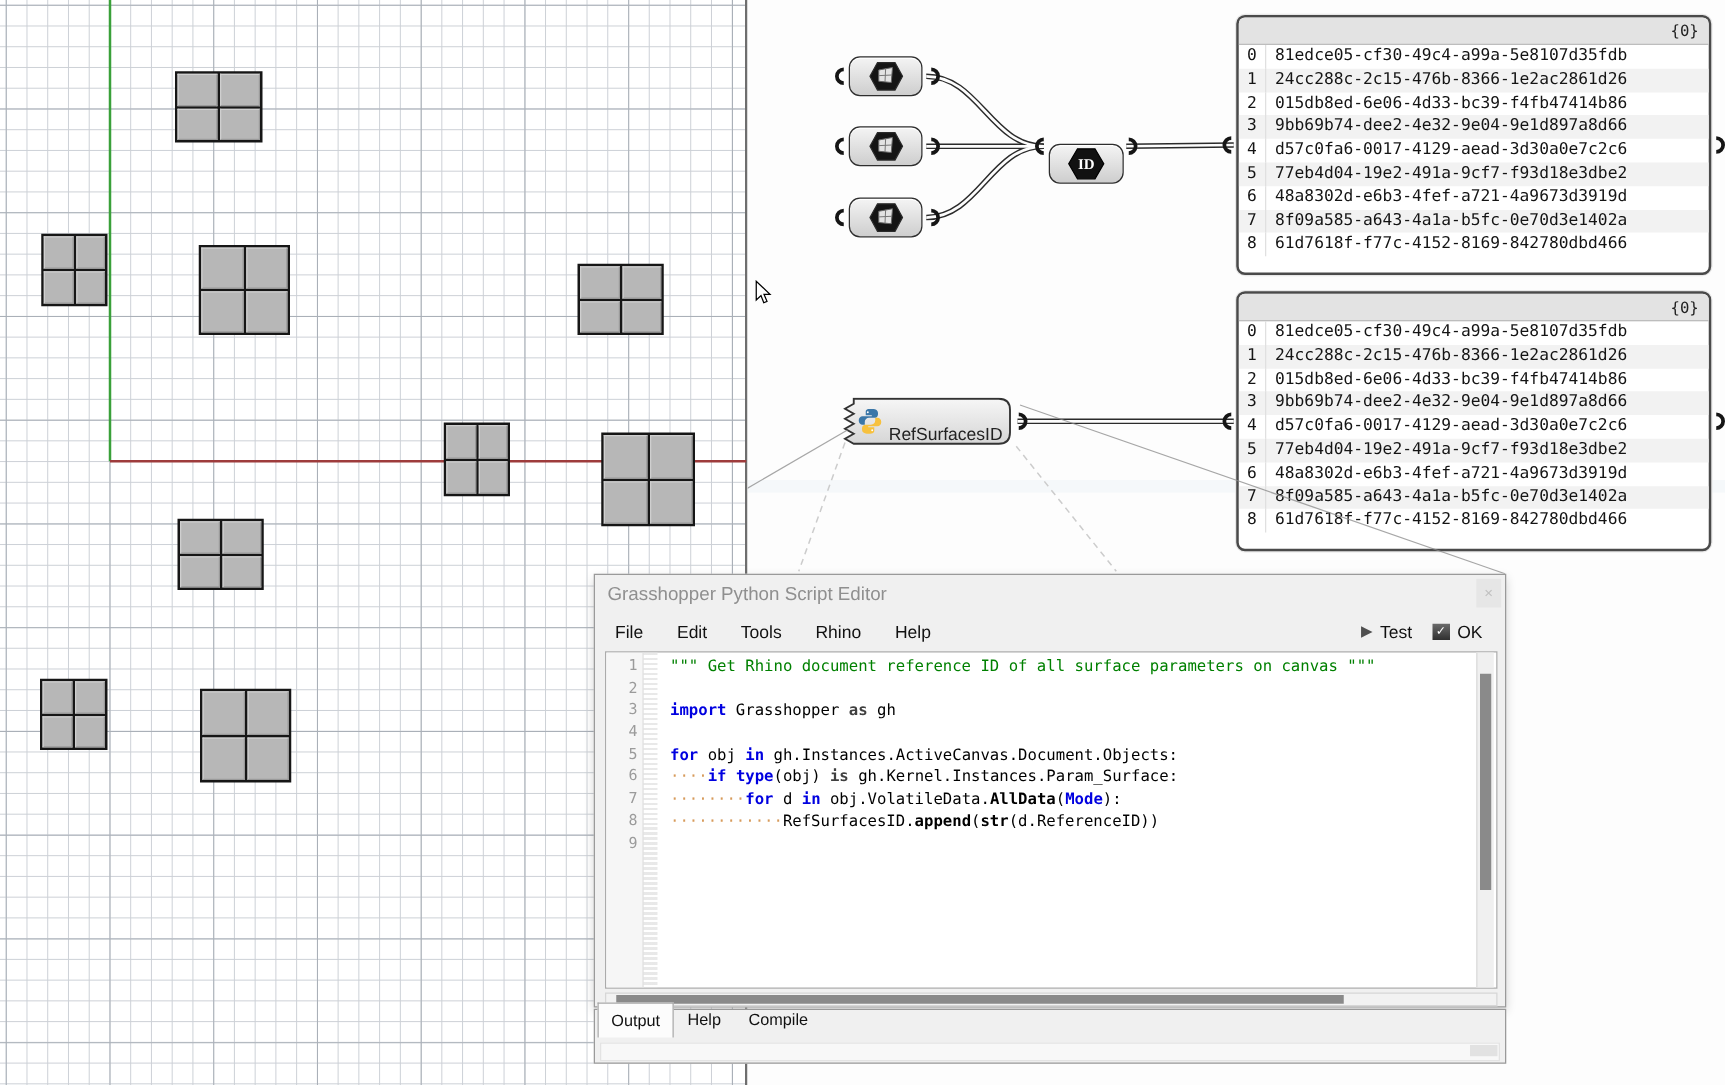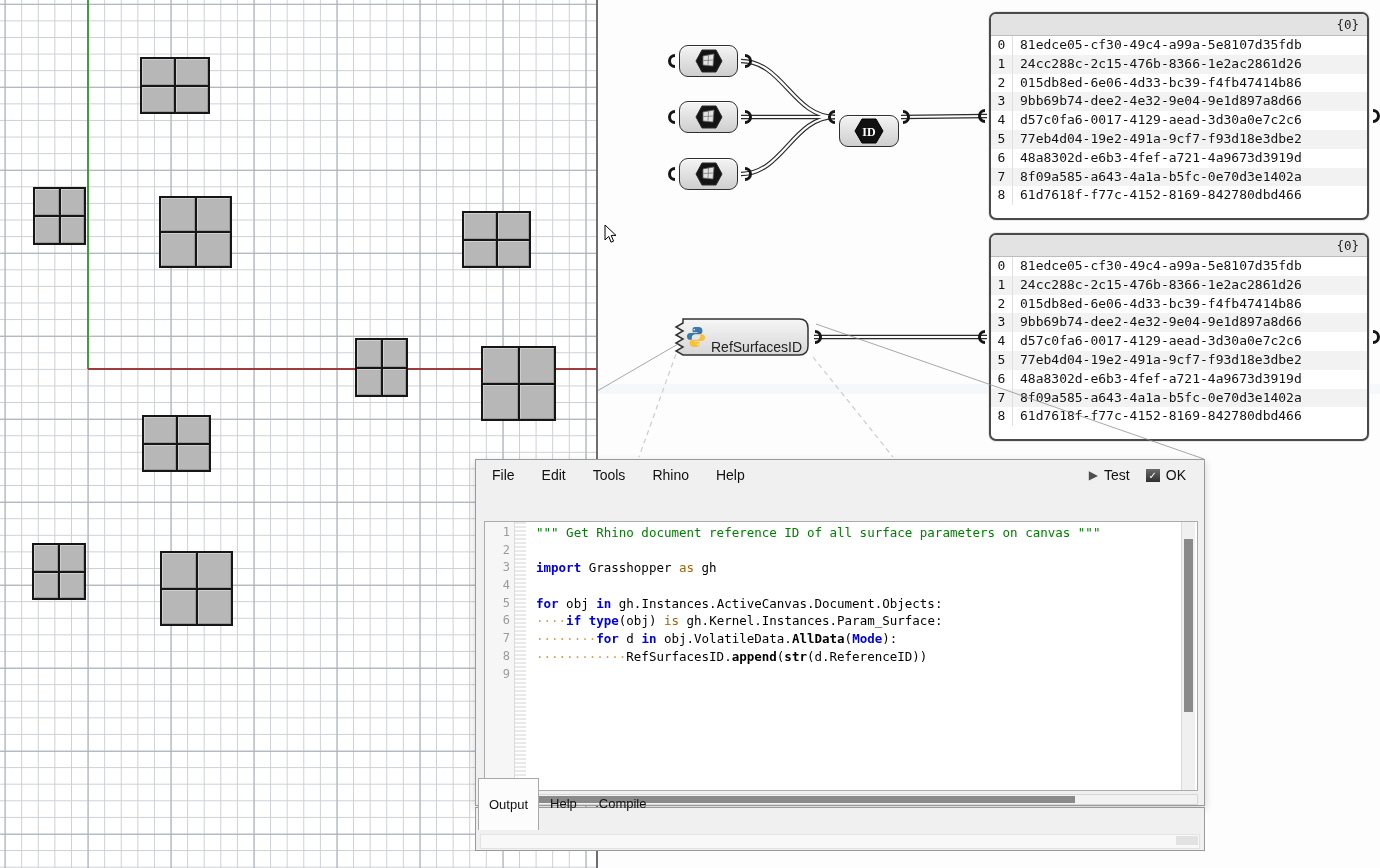--- a/index.html
+++ b/index.html
@@ -66,35 +66,35 @@
     color:#fff;font-size:10px;line-height:13px;text-align:center;}
   #codewrap{position:absolute;left:8px;top:61px;width:714px;height:270px;background:#fff;
     border:1px solid #ababab;display:flex;overflow:hidden;box-sizing:border-box;}
   #gutter{width:30px;background:#f6f6f6;font-family:"DejaVu Sans Mono", monospace;font-size:12px;
     color:#9b9b9b;text-align:right;padding:2px 4px 0 0;flex:none;border-right:1px solid #dcdcdc;box-sizing:border-box;}
   #gutter div{height:17.7px;line-height:17.7px;}
   #fold{width:11px;flex:none;background:repeating-linear-gradient(0deg,#ffffff 0 2px,#e3e3e3 2px 4px);opacity:.8;}
   #code-lines{flex:1;padding:2px 0 0 10px;font-family:"DejaVu Sans Mono", monospace;font-size:12.5px;}
   .line{height:17.7px;line-height:17.7px;white-space:pre;}
   .tk-k{color:#0000e0;font-weight:bold;}
-  .tk-o{color:#a16207;font-weight:normal;}
+  .tk-o{color:#404040;font-weight:bold;}
   .tk-s{color:#008000;}
   .tk-b{color:#000;font-weight:bold;}
   .tk-w{color:#d79b5b;}
   .tk-p{color:#000;}
   #vscroll{position:absolute;right:9px;top:62px;width:13px;height:268px;background:#f0f0f0;border-left:1px solid #dadada;}
   #vthumb{position:absolute;left:2px;top:17px;width:9px;height:173px;background:#8a8a8a;}
   #hscroll{position:absolute;left:8px;top:334px;width:714px;height:11px;background:#f2f2f2;border:1px solid #d6d6d6;box-sizing:border-box;}
   #hthumb{position:absolute;left:8px;top:1px;width:582px;height:7px;background:#8a8a8a;}
 
   
   #bottompanel{position:absolute;left:475px;top:807px;width:730px;height:44px;background:#f0f0f0;
     border:1px solid #9a9a9a;z-index:6;box-sizing:border-box;}
   #tabrow{display:flex;height:22px;align-items:flex-end;padding-left:2px;}
-  .tab{font-size:13px;color:#111;padding:18px 10px;border:1px solid transparent;}
+  .tab{font-size:13px;color:#111;padding:6px 10px;border:1px solid transparent;}
   .tab.sel{background:#fcfcfc;border:1px solid #a8a8a8;border-bottom:none;}
   #outstrip{position:absolute;left:4px;right:4px;top:26px;height:13px;background:#f8f8f8;border:1px solid #e3e3e3;}
   #outstrip .blk{position:absolute;right:1px;top:1px;width:22px;height:9px;background:#e2e2e2;}
 
   #cursor{position:absolute;left:604px;top:224px;z-index:10;}
 </style>
 </head>
 <body>
 
 <div id="viewport">
@@ -324,20 +324,26 @@
 
   <svg id="overlay" width="782" height="868">
     <line class="leader-solid" x1="80" y1="344" x2="-121" y2="461"></line>
     <line class="leader-solid" x1="218" y1="324" x2="606" y2="459"></line>
     <line class="leader-dashed" x1="78" y1="354" x2="41" y2="457"></line>
     <line class="leader-dashed" x1="215" y1="357" x2="295" y2="457"></line>
   </svg>
 </div>
 
 <div id="editor">
+  <div id="titlebar">
+    <span class="title">Grasshopper Python Script Editor</span>
+    <div id="close-btn">
+      <span>×</span>
+    </div>
+  </div>
   <div id="menubar">
     <span class="menu-item">File</span>
     <span class="menu-item">Edit</span>
     <span class="menu-item">Tools</span>
     <span class="menu-item">Rhino</span>
     <span class="menu-item">Help</span>
     <span class="spacer"></span>
     <span class="run-btn">
       <span class="play-ico">▶</span>
       <span>Test</span>

